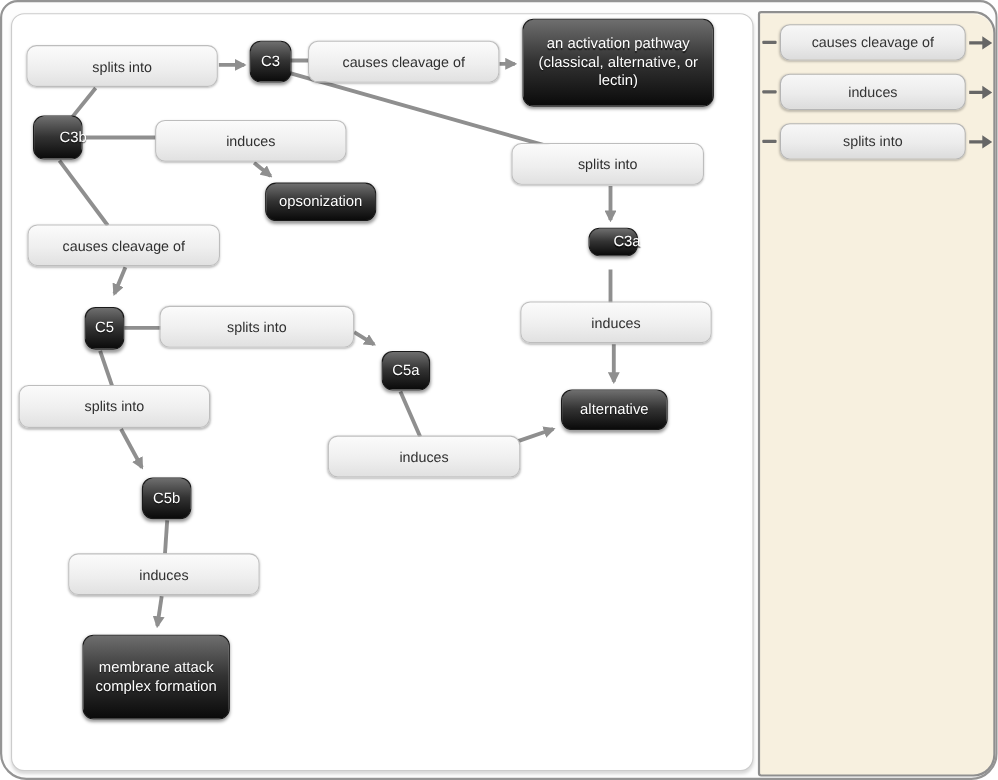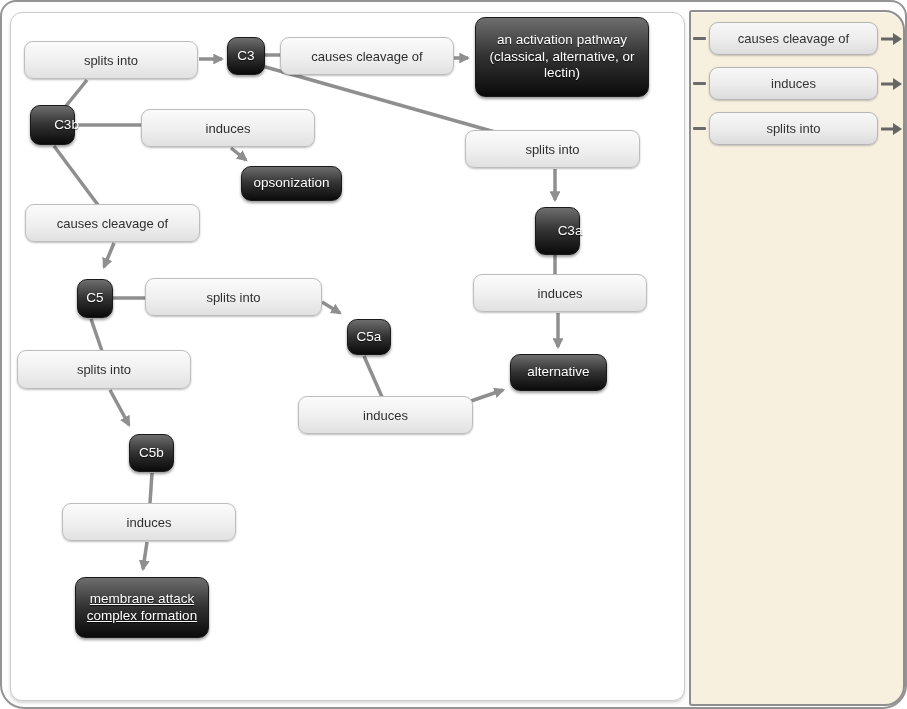--- a/index.html
+++ b/index.html
@@ -118,21 +118,21 @@
       </div>
       <div class="node relation" style="left: 463px; top: 128px; width: 175px; height: 38px;">
         <span>splits into</span>
       </div>
       <div class="node concept" style="left: 239px; top: 164px; width: 101px; height: 35px;">
         <span>opsonization</span>
       </div>
       <div class="node relation" style="left: 23px; top: 202px; width: 175px; height: 38px;">
         <span>causes cleavage of</span>
       </div>
-      <div class="node concept" style="left: 533px; top: 205px; width: 45px; height: 48px; padding-left: 31px;">
+      <div class="node concept" style="left: 533px; top: 205px; width: 45px; height: 26px; padding-left: 31px;">
         <span>C3a</span>
       </div>
       <div class="node relation" style="left: 471px; top: 272px; width: 174px; height: 38px;">
         <span>induces</span>
       </div>
       <div class="node concept" style="left: 75px; top: 277px; width: 36px; height: 39px;">
         <span>C5</span>
       </div>
       <div class="node relation" style="left: 143px; top: 276px; width: 177px; height: 38px;">
         <span>splits into</span>
@@ -148,21 +148,21 @@
       </div>
       <div class="node relation" style="left: 296px; top: 394px; width: 175px; height: 38px;">
         <span>induces</span>
       </div>
       <div class="node concept" style="left: 127px; top: 432px; width: 45px; height: 38px;">
         <span>C5b</span>
       </div>
       <div class="node relation" style="left: 60px; top: 501px; width: 174px; height: 38px;">
         <span>induces</span>
       </div>
-      <div class="node concept" style="left: 73px; top: 575px; width: 134px; height: 61px; text-decoration: underline;">
+      <div class="node concept" style="left: 73px; top: 575px; width: 134px; height: 77px;">
         <span>membrane attack complex formation</span>
       </div>
     </div>
 
   <div class="panel" id="palette">
       <div class="palette-row" style="top: 10px;">
         <div class="stub"></div>
         <div class="chip">
           <span>causes cleavage of</span>
         </div>

